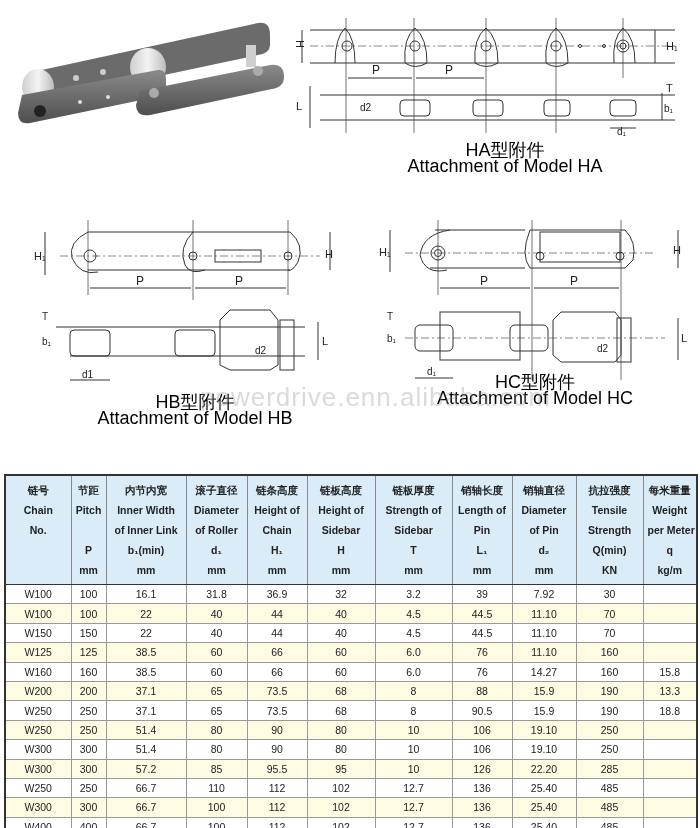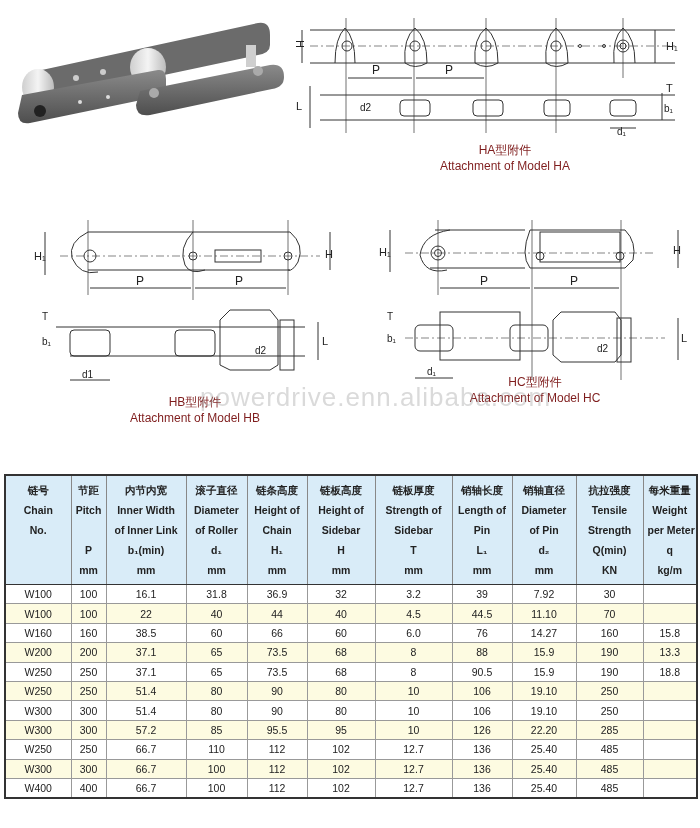--- a/index.html
+++ b/index.html
@@ -1,19 +1,19 @@
 <!DOCTYPE html>
 <html><head>
 <meta charset="utf-8">
 <style>
   html, body { margin:0; padding:0; background:#ffffff; }
   body { width:700px; height:828px; position:relative; overflow:hidden; font-family:"Liberation Sans", sans-serif; color:#222; }
   .abs { position:absolute; }
   svg text { font-family:"Liberation Sans", sans-serif; }
-  .caption { position:absolute; text-align:center; font-size:12px; color:#7f1d1d; line-height:16px; }
+  .caption { position:absolute; text-align:center; font-size:18px; color:#000000; line-height:16px; }
   .caption .cn { display:block; }
   .watermark { position:absolute; font-size:26px; color:rgba(150,150,150,0.35); letter-spacing:1px; white-space:nowrap; }
 
   table.spec { position:absolute; left:4px; top:474px; width:692px; border-collapse:collapse; table-layout:fixed; font-size:10.5px; }
   table.spec { border:2px solid #333; }
   table.spec th { background:#d9ecf8; font-weight:bold; color:#222; border-right:1px solid #888; border-bottom:1.5px solid #333; padding:4px; vertical-align:top; }
   table.spec th .hline { display:block; height:20px; line-height:20px; white-space:nowrap; text-align:center; }
   table.spec td { border-right:1px solid #999; border-bottom:1px solid #999; height:18.4px; text-align:center; padding:0; line-height:18px; }
   table.spec tr.odd td { background:#ffffff; }
   table.spec tr.even td { background:#fdfbe1; }
@@ -314,20 +314,46 @@
         <td>40</td>
         <td>44</td>
         <td>40</td>
         <td>4.5</td>
         <td>44.5</td>
         <td>11.10</td>
         <td>70</td>
         <td></td>
       </tr>
       <tr class="odd">
+        <td>W150</td>
+        <td>150</td>
+        <td>22</td>
+        <td>40</td>
+        <td>44</td>
+        <td>40</td>
+        <td>4.5</td>
+        <td>44.5</td>
+        <td>11.10</td>
+        <td>70</td>
+        <td></td>
+      </tr>
+      <tr class="even">
+        <td>W125</td>
+        <td>125</td>
+        <td>38.5</td>
+        <td>60</td>
+        <td>66</td>
+        <td>60</td>
+        <td>6.0</td>
+        <td>76</td>
+        <td>11.10</td>
+        <td>160</td>
+        <td></td>
+      </tr>
+      <tr class="odd">
         <td>W160</td>
         <td>160</td>
         <td>38.5</td>
         <td>60</td>
         <td>66</td>
         <td>60</td>
         <td>6.0</td>
         <td>76</td>
         <td>14.27</td>
         <td>160</td>

